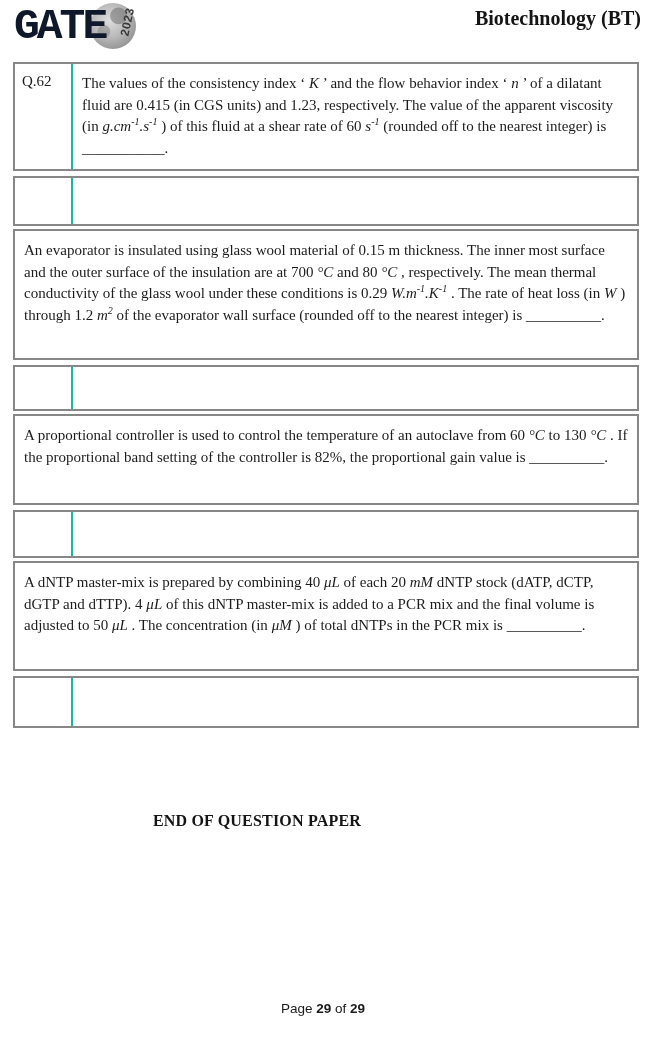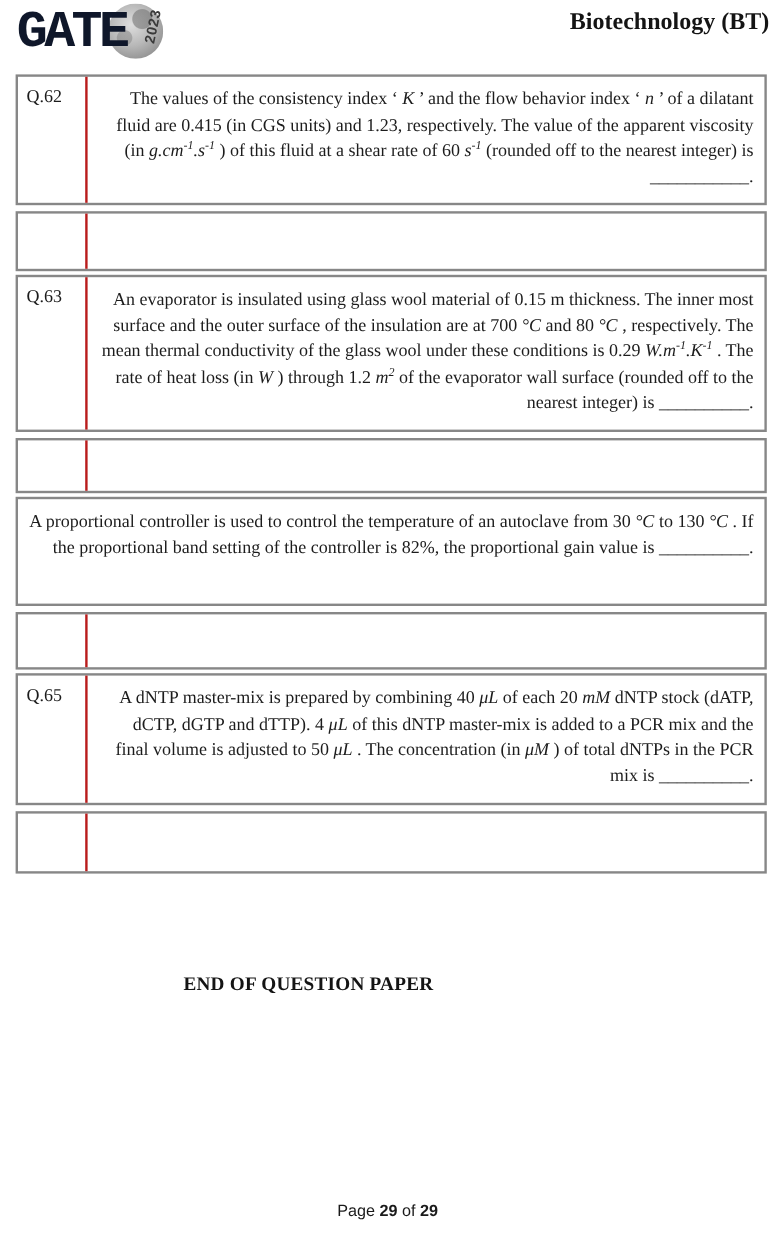--- a/index.html
+++ b/index.html
@@ -38,29 +38,29 @@
   }
   .subject { position: absolute; right: 9px; top: 7px; font-weight: bold; font-size: 20px; color: #141414; }
 
   
   .paper { position: absolute; top: 62px; left: 13px; width: 626px; }
   .qunit { margin-bottom: 3px; }
   .qrow, .arow { display: flex; border: 2px solid #878787; background: #fff; }
   .arow { margin-top: 5px; }
   .qnum-cell {
     flex: 0 0 58px; width: 58px;
-    border-right: 2px solid #b91c1c;
+    border-right: 2px solid #14b8a6;
     padding: 9px 3px 0 7px;
     font-size: 15px;
   }
   .qtext-cell {
     flex: 1 1 auto;
     padding: 9px 9px 10px 9px;
     font-size: 15px; line-height: 21.5px;
-    text-align: right;
+    text-align: left;
   }
   .qunit:nth-child(1) .qrow { min-height: 101px; }
   .qunit:nth-child(2) .qrow { min-height: 131px; }
   .qunit:nth-child(3) .qrow { min-height: 91px; }
   .qunit:nth-child(4) .qrow { min-height: 110px; }
   .qunit:nth-child(1) .arow { height: 50px; }
   .qunit:nth-child(2) .arow { height: 46px; }
   .qunit:nth-child(3) .arow { height: 48px; }
   .qunit:nth-child(4) .arow { height: 52px; }
   sup { font-size: 10px; line-height: 0; vertical-align: super; }
@@ -100,42 +100,40 @@
       <div class="qtext-cell"><span>The values of the consistency index ‘ </span><span style="font-style: italic;">K</span><span> ’ and the flow behavior index ‘ </span><span style="font-style: italic;">n</span><span> ’ of a dilatant fluid are 0.415 (in CGS units) and 1.23, respectively. The value of the apparent viscosity (in </span><span style="font-style: italic;">g.cm</span><sup style="font-style: italic;">-1</sup><span style="font-style: italic;">.s</span><sup style="font-style: italic;">-1</sup><span> ) of this fluid at a shear rate of 60 </span><span style="font-style: italic;">s</span><sup style="font-style: italic;">-1</sup><span> (rounded off to the nearest integer) is ___________.</span></div>
     </div>
     <div class="arow">
       <div class="qnum-cell"></div>
       <div class="qtext-cell"></div>
     </div>
   </div>
 
   <div class="qunit">
     <div class="qrow">
-      <div class="qnum-cell">Q.63</div>
       <div class="qtext-cell"><span>An evaporator is insulated using glass wool material of 0.15 m thickness. The inner most surface and the outer surface of the insulation are at 700 </span><span style="font-style: italic;">°C</span><span> and 80 </span><span style="font-style: italic;">°C</span><span> , respectively. The mean thermal conductivity of the glass wool under these conditions is 0.29 </span><span style="font-style: italic;">W.m</span><sup style="font-style: italic;">-1</sup><span style="font-style: italic;">.K</span><sup style="font-style: italic;">-1</sup><span> . The rate of heat loss (in </span><span style="font-style: italic;">W</span><span> ) through 1.2 </span><span style="font-style: italic;">m</span><sup style="font-style: italic;">2</sup><span> of the evaporator wall surface (rounded off to the nearest integer) is __________.</span></div>
     </div>
     <div class="arow">
       <div class="qnum-cell"></div>
       <div class="qtext-cell"></div>
     </div>
   </div>
 
   <div class="qunit">
     <div class="qrow">
-      <div class="qtext-cell"><span>A proportional controller is used to control the temperature of an autoclave from 30 </span><span style="font-style: italic;">°C</span><span> to 130 </span><span style="font-style: italic;">°C</span><span> . If the proportional band setting of the controller is 82%, the proportional gain value is __________.</span></div>
+      <div class="qtext-cell"><span>A proportional controller is used to control the temperature of an autoclave from 60 </span><span style="font-style: italic;">°C</span><span> to 130 </span><span style="font-style: italic;">°C</span><span> . If the proportional band setting of the controller is 82%, the proportional gain value is __________.</span></div>
     </div>
     <div class="arow">
       <div class="qnum-cell"></div>
       <div class="qtext-cell"></div>
     </div>
   </div>
 
   <div class="qunit">
     <div class="qrow">
-      <div class="qnum-cell">Q.65</div>
       <div class="qtext-cell"><span>A dNTP master-mix is prepared by combining 40 </span><span style="font-style: italic;">μL</span><span> of each 20 </span><span style="font-style: italic;">mM</span><span> dNTP stock (dATP, dCTP, dGTP and dTTP). 4 </span><span style="font-style: italic;">μL</span><span> of this dNTP master-mix is added to a PCR mix and the final volume is adjusted to 50 </span><span style="font-style: italic;">μL</span><span> . The concentration (in </span><span style="font-style: italic;">μM</span><span> ) of total dNTPs in the PCR mix is __________.</span></div>
     </div>
     <div class="arow">
       <div class="qnum-cell"></div>
       <div class="qtext-cell"></div>
     </div>
   </div>
 </div>
 
 <div class="endnote">END OF QUESTION PAPER</div>

